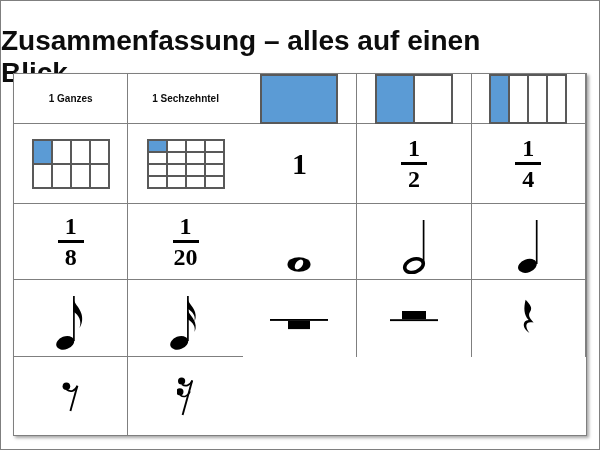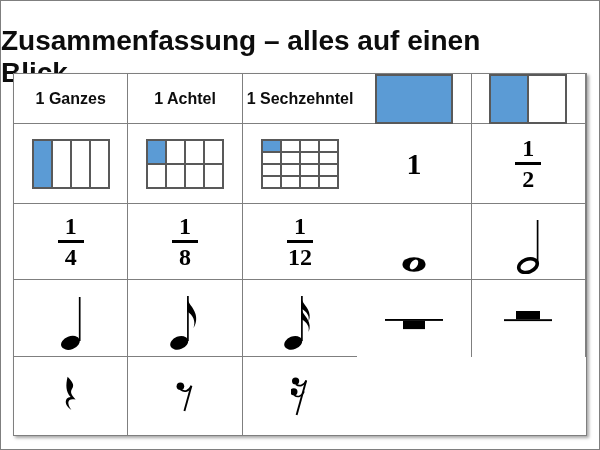--- a/index.html
+++ b/index.html
@@ -19,21 +19,21 @@
     border:1px solid #7f7f7f;background:#fff;
     box-shadow:2px 2px 3px rgba(0,0,0,0.35);
   }
   .cell{
     border-right:1px solid #7f7f7f;border-bottom:1px solid #7f7f7f;
     display:flex;align-items:center;justify-content:center;
     box-sizing:border-box;
   }
   .cell.col-last{border-right:none;}
   .cell.row-last{border-bottom:none;}
-  .header-cell span{font-size:16px;font-weight:bold;color:#0d0d0d;}
+  .header-cell span{font-size:10px;font-weight:bold;color:#0d0d0d;}
   .diagram{
     width:76px;height:48px;display:grid;
     border:1px solid #595959;background:#fff;box-sizing:content-box;
   }
   .dcell{border:1px solid #595959;}
   .fraction-cell{font-family:"Liberation Serif",serif;color:#000;}
   .whole-num{font-size:30px;font-weight:bold;}
   .frac{display:inline-flex;flex-direction:column;align-items:center;
     font-size:24px;font-weight:bold;line-height:1.1;}
   .frac .num{display:block;padding:0 7px 1px;border-bottom:3px solid #000;}
@@ -48,23 +48,20 @@
 </head>
 <body>
 
 <div class="title">Zusammenfassung – alles auf einen Blick</div>
 
 <div class="grid">
 
   <div class="cell header-cell">
       <span>1 Ganzes</span>
     </div>
-  <div class="cell header-cell">
-      <span>1 Achtel</span>
-    </div>
   <div class="cell header-cell col-last">
       <span>1 Sechzehntel</span>
     </div>
 
   <div class="cell">
       <div class="diagram" style="grid-template-columns: repeat(1, 1fr); grid-template-rows: repeat(1, 1fr);">
         <div class="dcell" style="background: rgb(91, 155, 213);"></div>
       </div>
     </div>
   <div class="cell">
@@ -131,21 +128,21 @@
   </div>
   <div class="cell fraction-cell">
     <span class="frac">
         <span class="num">1</span>
         <span class="den">8</span>
       </span>
   </div>
   <div class="cell fraction-cell col-last">
     <span class="frac">
         <span class="num">1</span>
-        <span class="den">12</span>
+        <span class="den">20</span>
       </span>
   </div>
 
   <div class="cell note-cell">
     <svg width="30" height="19" viewBox="0 0 30 19">
       <ellipse cx="15" cy="9.5" rx="11.5" ry="7.3" fill="#000"></ellipse>
       <ellipse cx="15" cy="9.5" rx="3.4" ry="5.6" fill="#fff" transform="rotate(35 15 9.5)"></ellipse>
     </svg>
   </div>
   <div class="cell note-cell">

